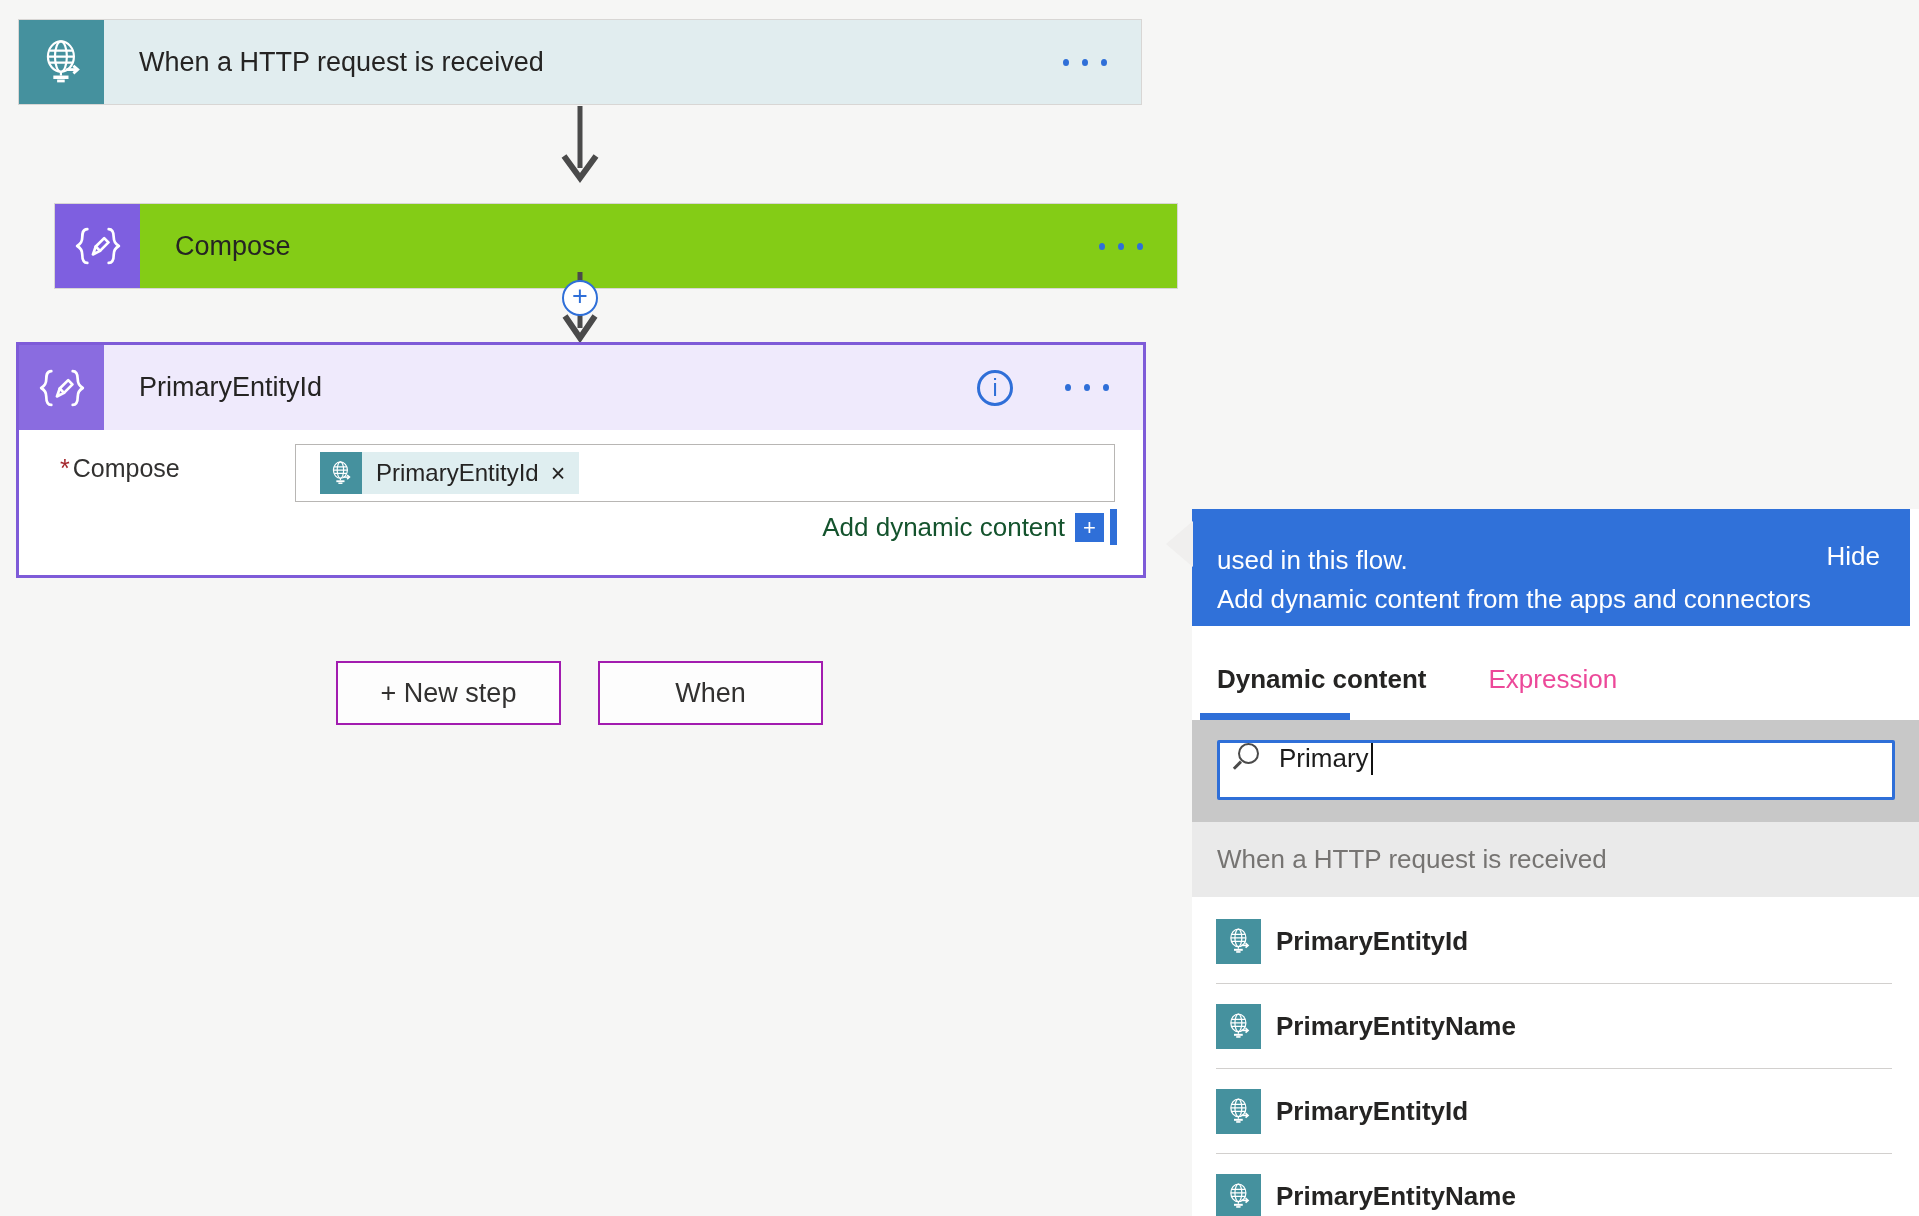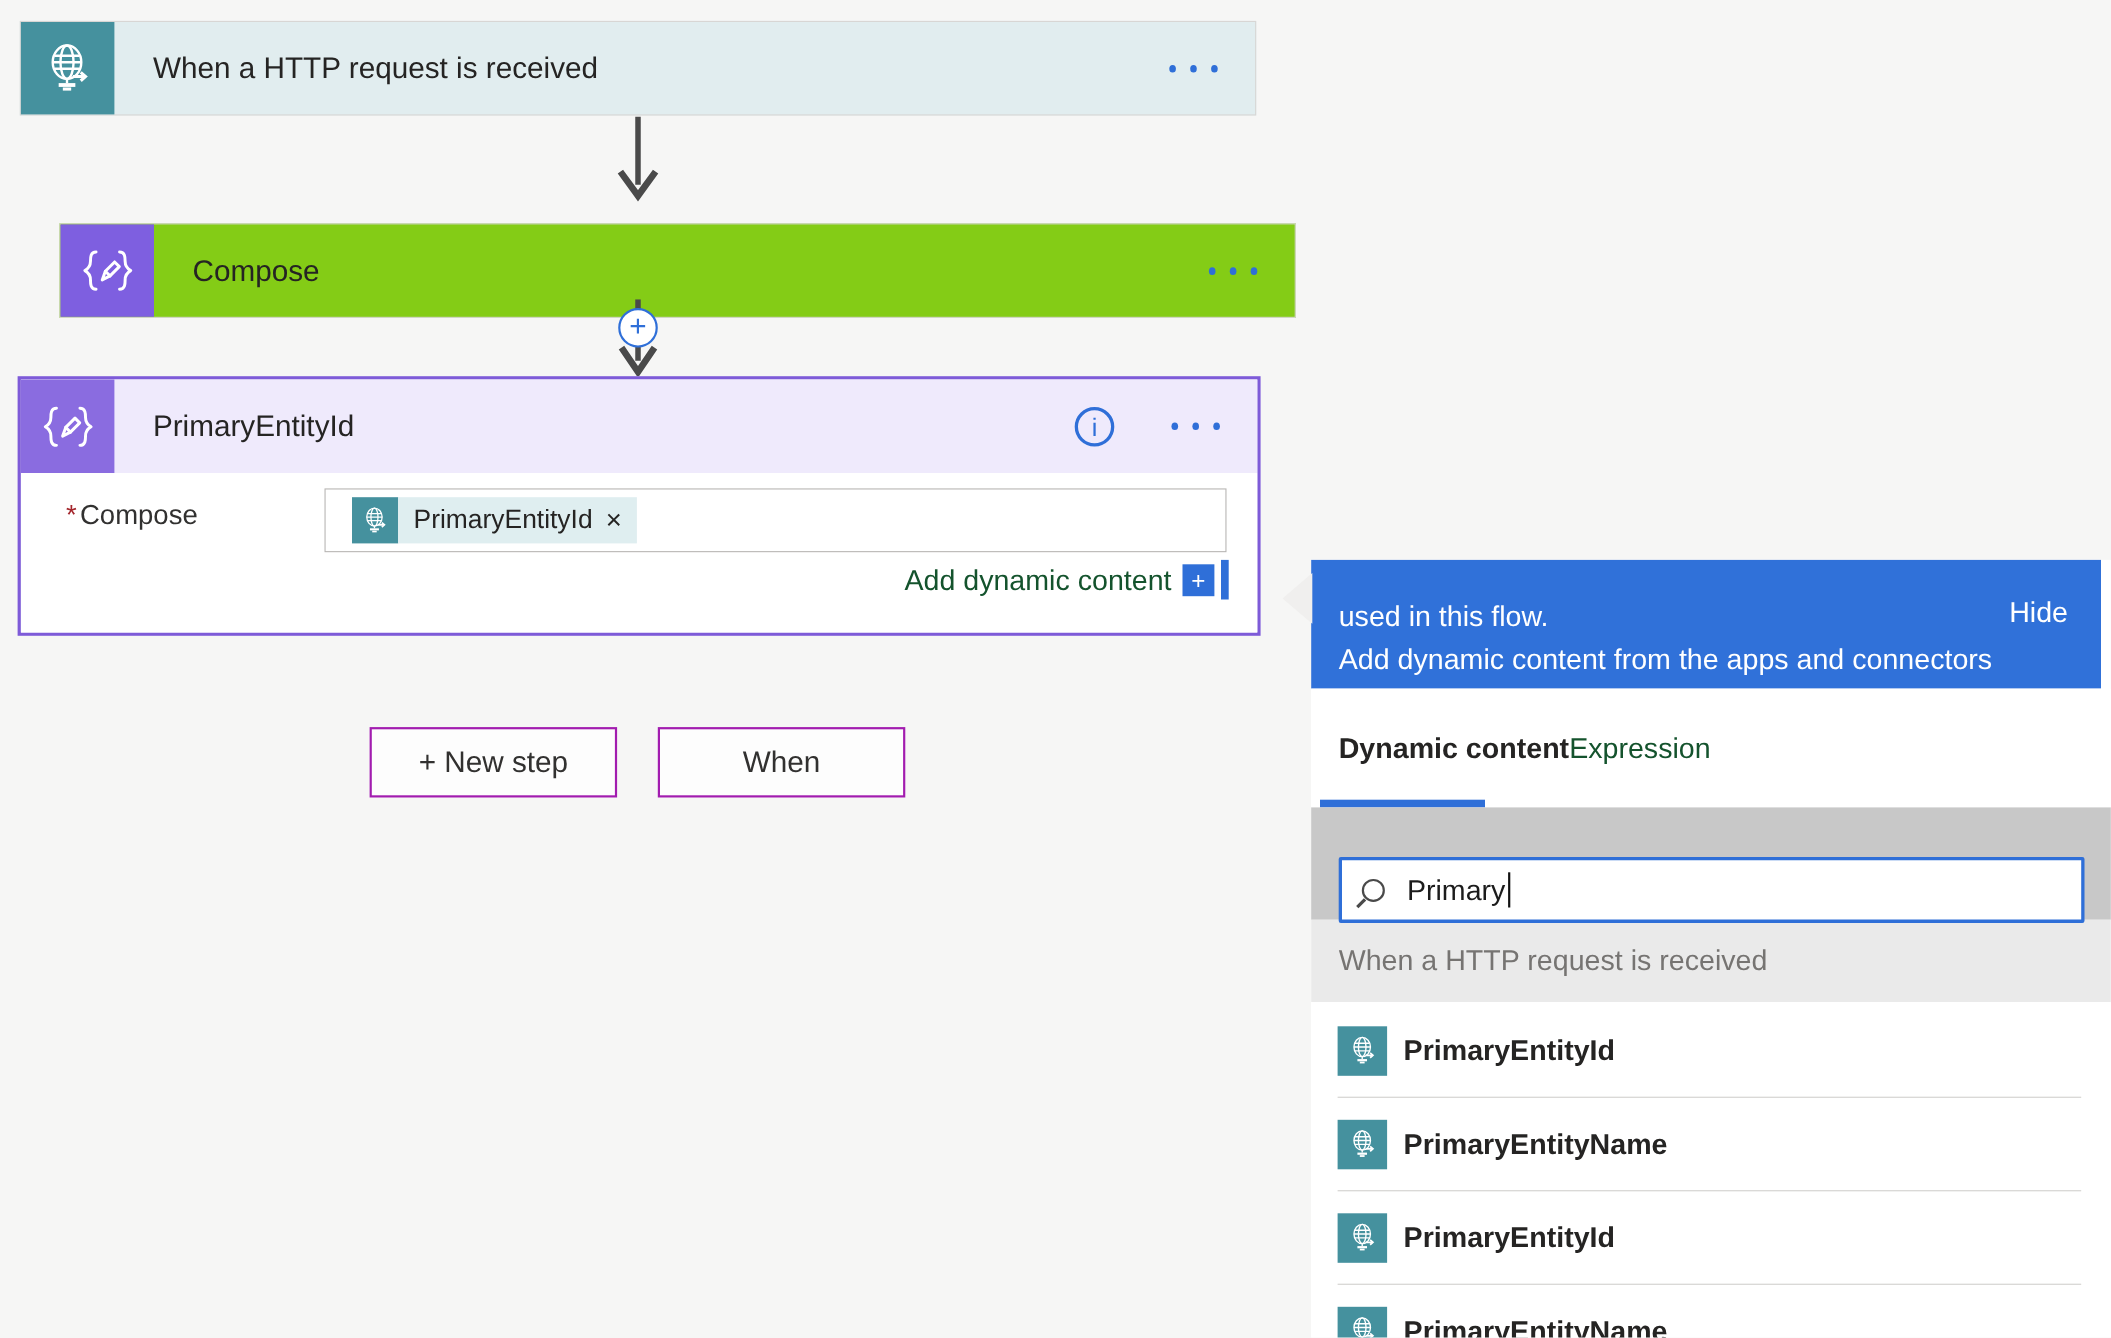--- a/index.html
+++ b/index.html
@@ -95,29 +95,29 @@
     border-top: 23px solid transparent; border-bottom: 23px solid transparent;
     border-right: 27px solid #f0efee; z-index: 4;
   }
   .panel { position: absolute; left: 1192px; top: 509px; width: 727px; height: 707px; background: #fff; z-index: 3; }
   .panel-blue {
     width: 718px; height: 117px; background: #3071d9; color: #fff;
     display: flex; padding: 32px 30px 0 25px;
   }
   .panel-msg { width: 600px; font-size: 26px; line-height: 39px; }
   .panel-hide { margin-left: auto; font-size: 26px; cursor: pointer; }
-  .tabs { position: relative; height: 108px; display: flex; align-items: center; padding-left: 25px; background: #fff; }
-  .tab { font-size: 26px; cursor: pointer; color: #14532d; }
+  .tabs { position: relative; height: 82px; display: flex; align-items: center; gap: 62px; padding-left: 25px; background: #fff; margin-top: 12px; }
+  .tab { font-size: 26px; cursor: pointer; color: #ec4899; }
   .tab.active { font-weight: bold; color: #252423; }
   .tab-underline { position: absolute; left: 8px; bottom: 0; width: 150px; height: 7px; background: #2f6fd8; }
   .search-band { position: relative; height: 102px; background: #c8c8c8; }
   .search-box {
     position: absolute; left: 25px; top: 20px; width: 678px; height: 60px;
     background: #fff; border: 3px solid #2f6fd8; border-radius: 2px;
-    display: flex; align-items: center; padding-left: 18px; cursor: text; margin-top: 25px;
+    display: flex; padding-left: 18px; cursor: text;
   }
   .mag { width: 21px; height: 21px; border: 2.5px solid #4a4a4a; border-radius: 50%; position: relative; flex: 0 0 auto; }
   .mag::after {
     content: ""; position: absolute; width: 2.5px; height: 10px; background: #4a4a4a;
     left: -4px; bottom: -8px; transform: rotate(45deg);
   }
   .search-text { margin-left: 20px; font-size: 26px; color: #1c1c1c; }
   .search-caret { width: 2px; height: 32px; background: #111; margin-left: 2px; }
   .group-band {
     height: 75px; background: #eaeaea; display: flex; align-items: center;

